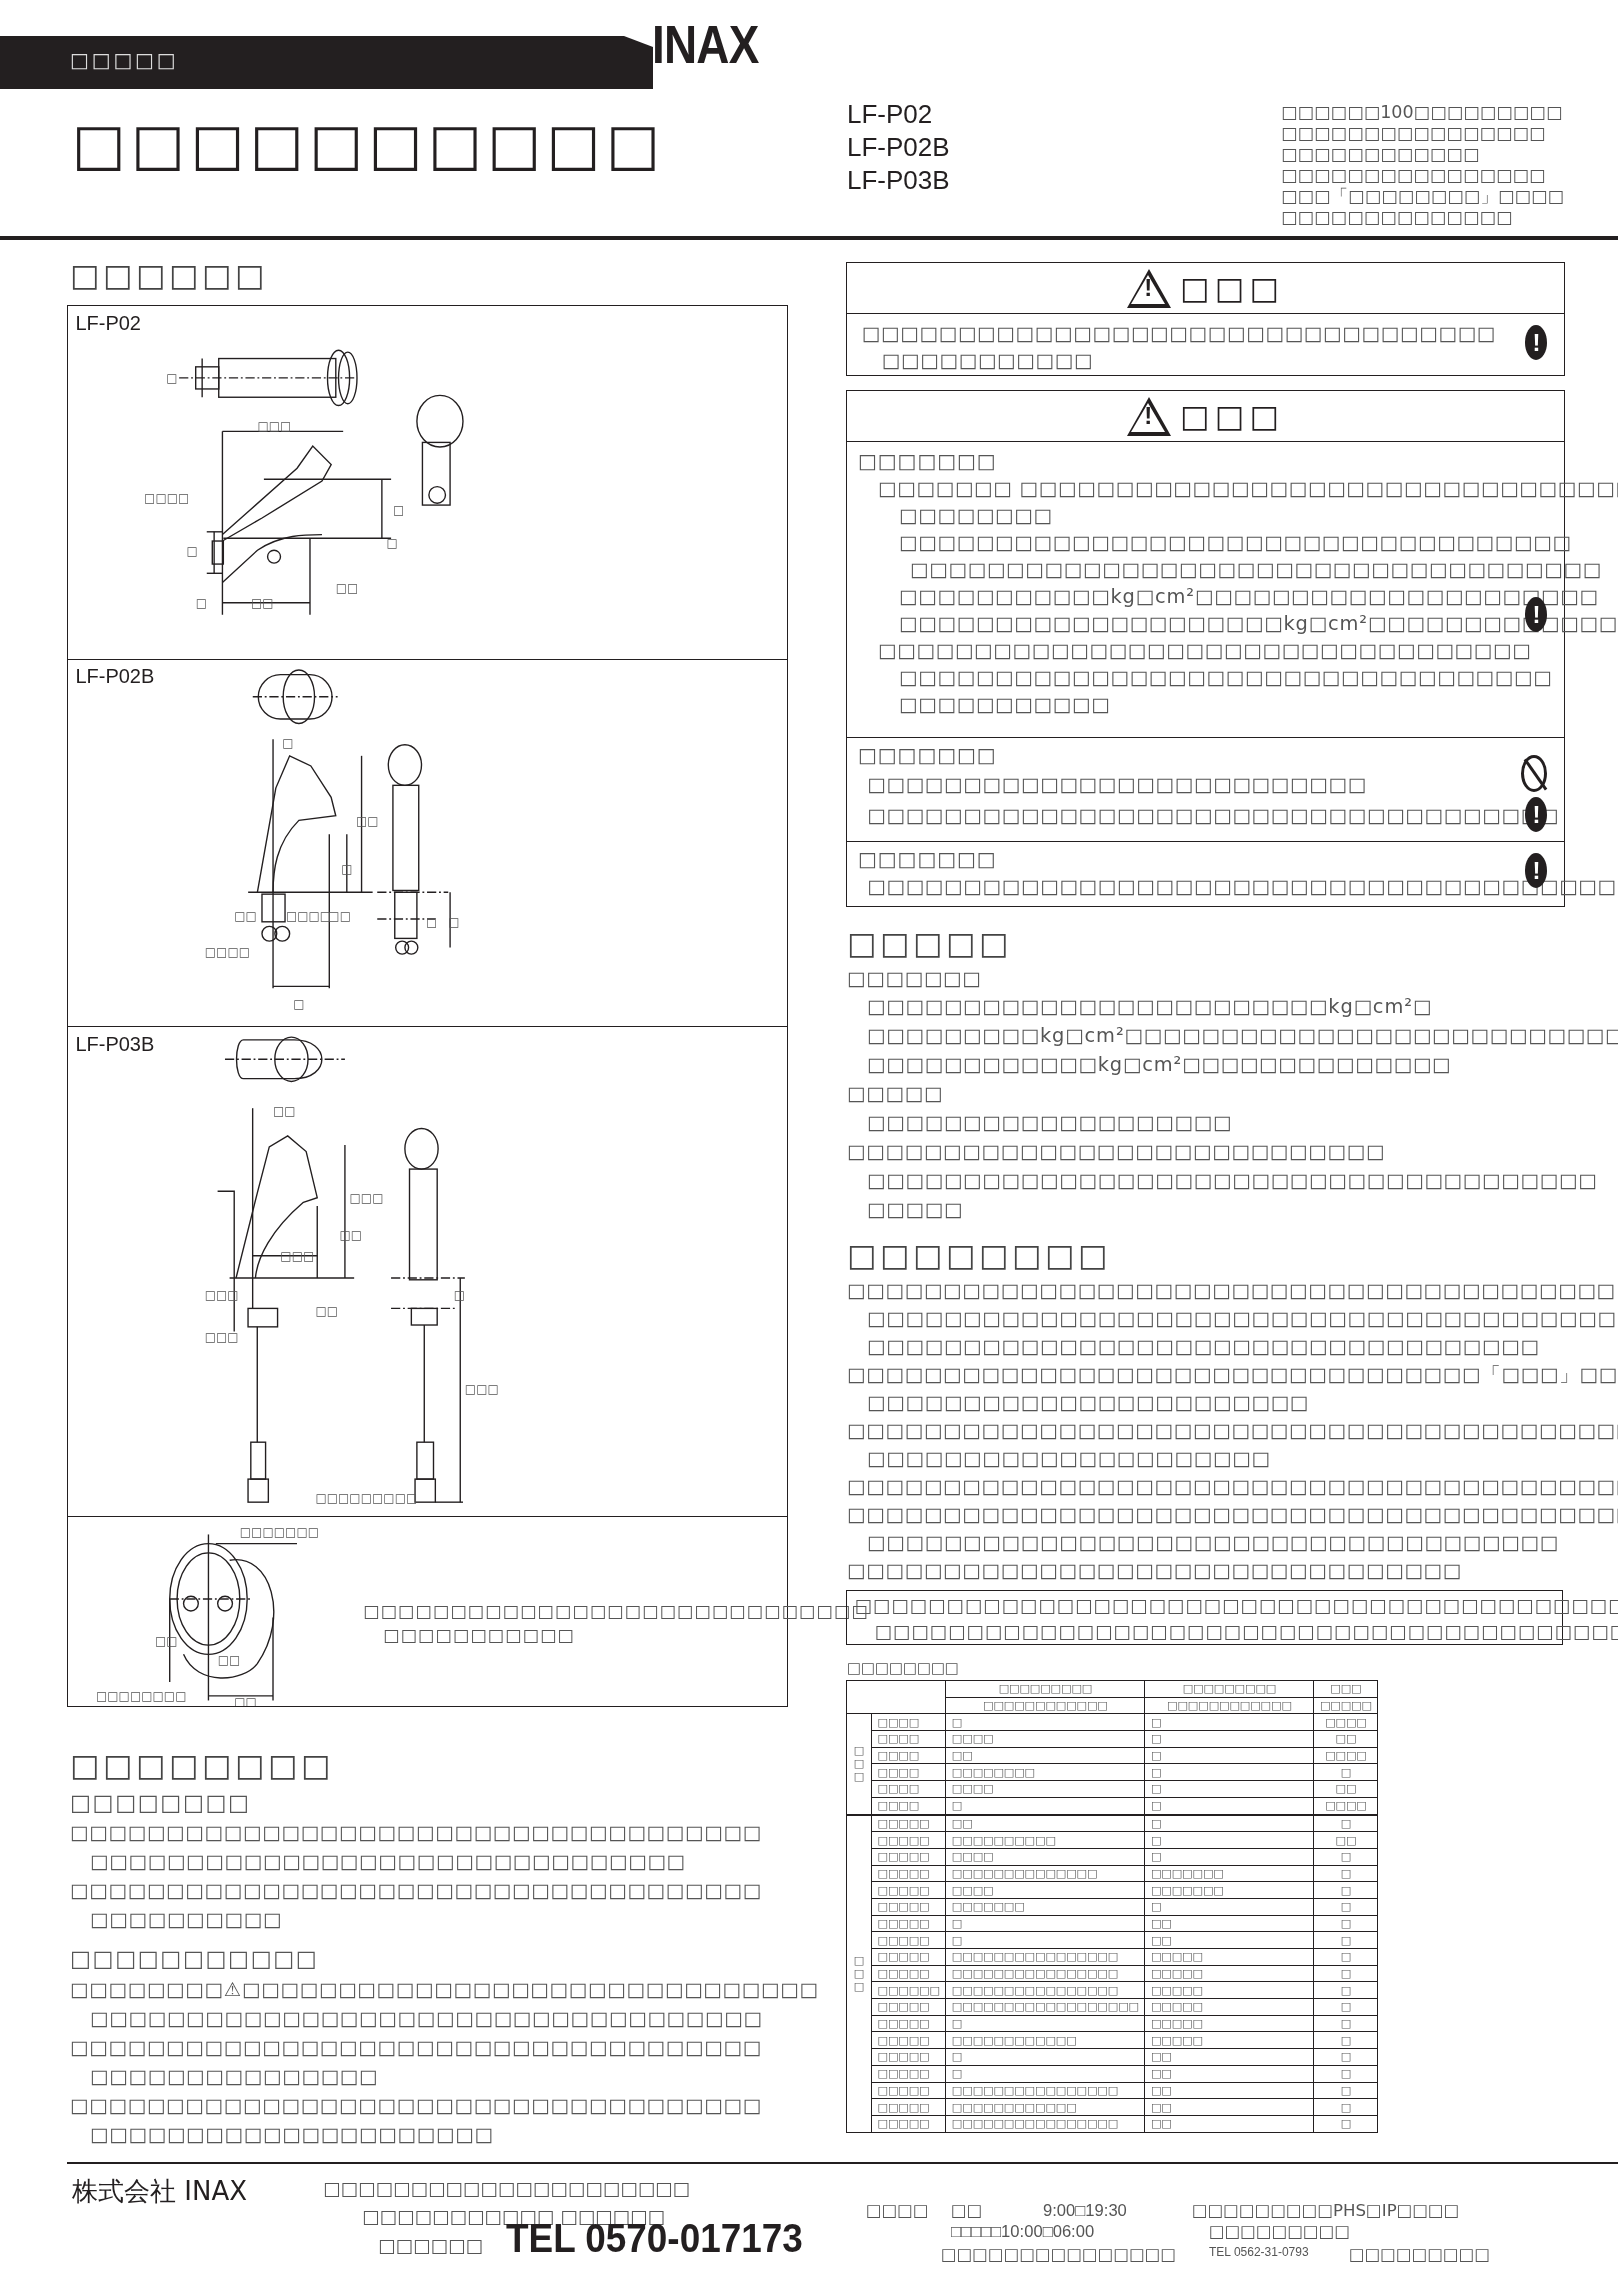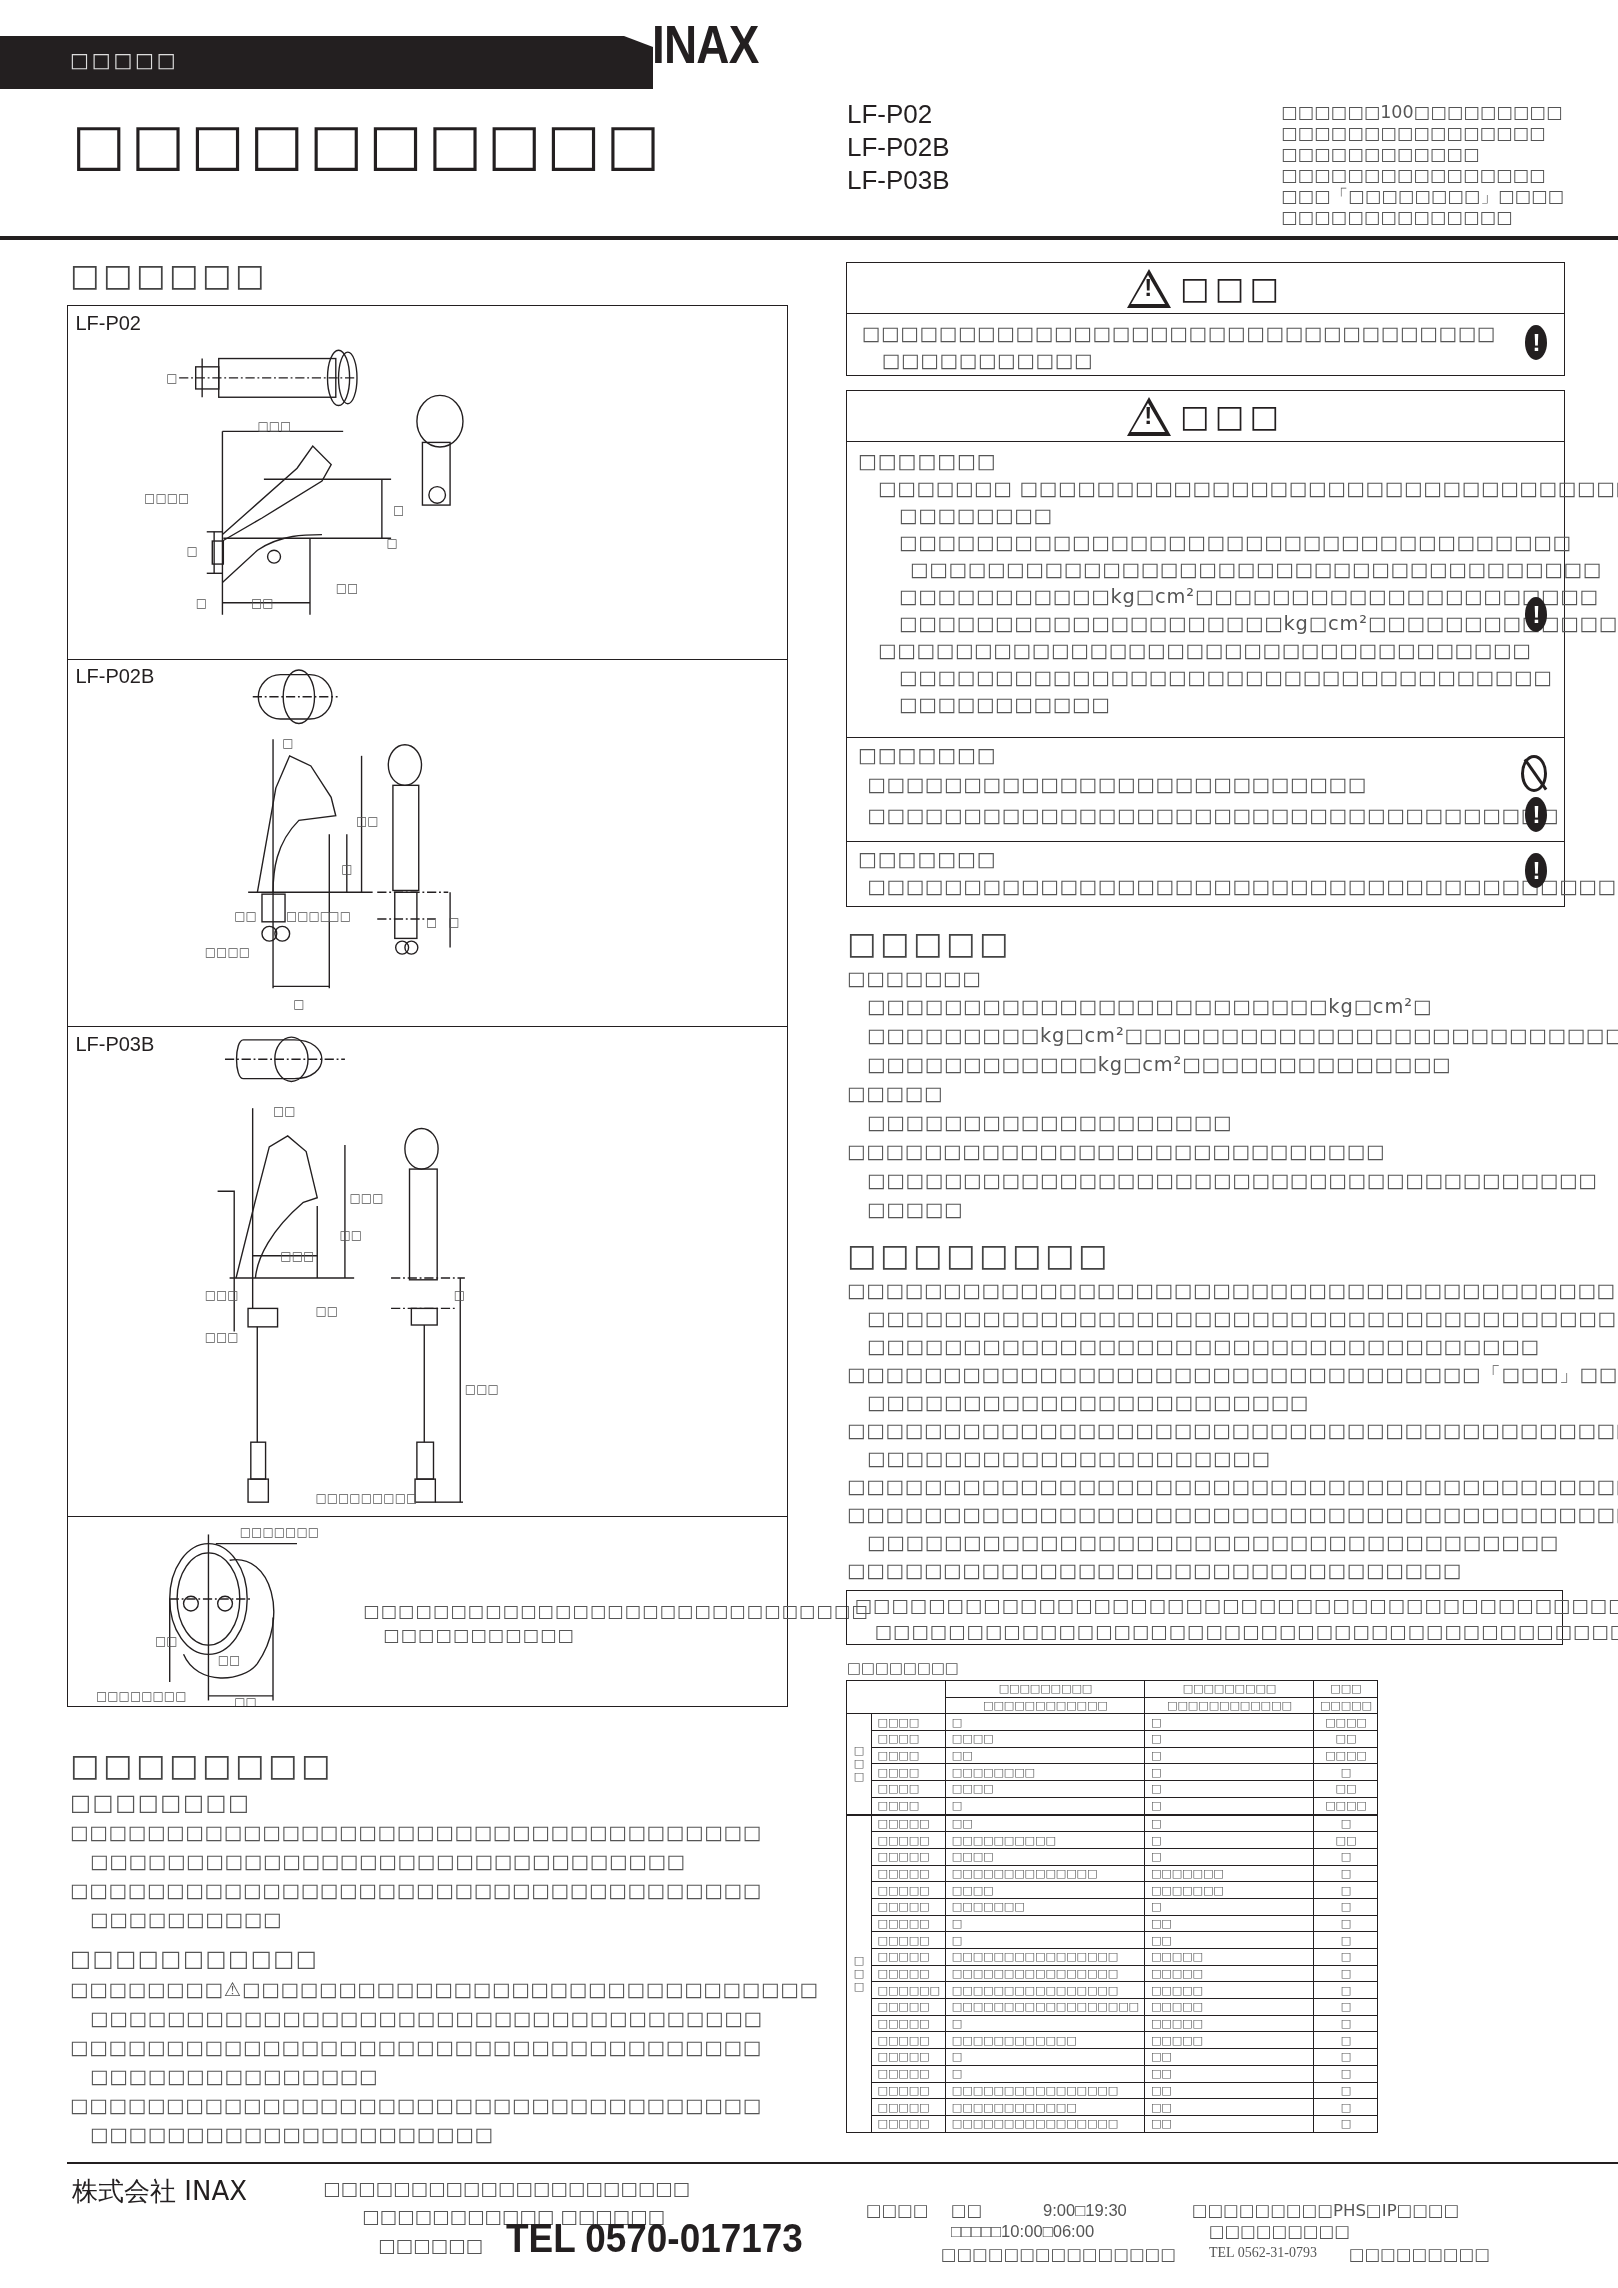--- a/index.html
+++ b/index.html
@@ -509,15 +509,15 @@
 <div class="abs foot-small" style="left:378px;top:2235px;font-size:18.5px;">□□□□□□</div>
 <div class="abs tel-big">TEL 0570-017173</div>
 
 <div class="abs foot-small" style="left:866px;top:2201px;">□□□□</div>
 <div class="abs foot-small" style="left:951px;top:2201px;">□□</div>
 <div class="abs foot-small" style="left:1043px;top:2201px;font-family:'Liberation Sans',sans-serif;">9:00□19:30</div>
 <div class="abs foot-small" style="left:951px;top:2222px;font-family:'Liberation Sans',sans-serif;">□□□□□10:00□06:00</div>
 <div class="abs foot-small" style="left:941px;top:2245px;">□□□□□□□□□□□□□□□</div>
 <div class="abs foot-small" style="left:1192px;top:2201px;">□□□□□□□□□PHS□IP□□□□</div>
 <div class="abs foot-small" style="left:1209px;top:2222px;">□□□□□□□□□</div>
-<div class="abs foot-small" style="left:1209px;top:2245px;font-family:Liberation Serif, serif;font-size:14px;">TEL 0562-31-0793</div>
+<div class="abs foot-small" style="left:1209px;top:2245px;font-family:Liberation Sans, sans-serif;font-size:12px;">TEL 0562-31-0793</div>
 <div class="abs foot-small" style="left:1349px;top:2245px;">□□□□□□□□□</div>
 
 
 </body></html>

